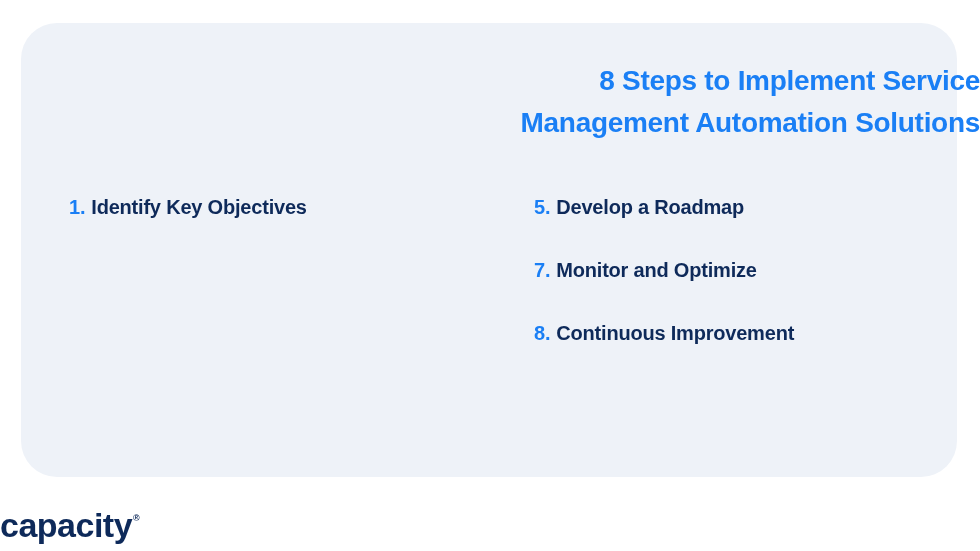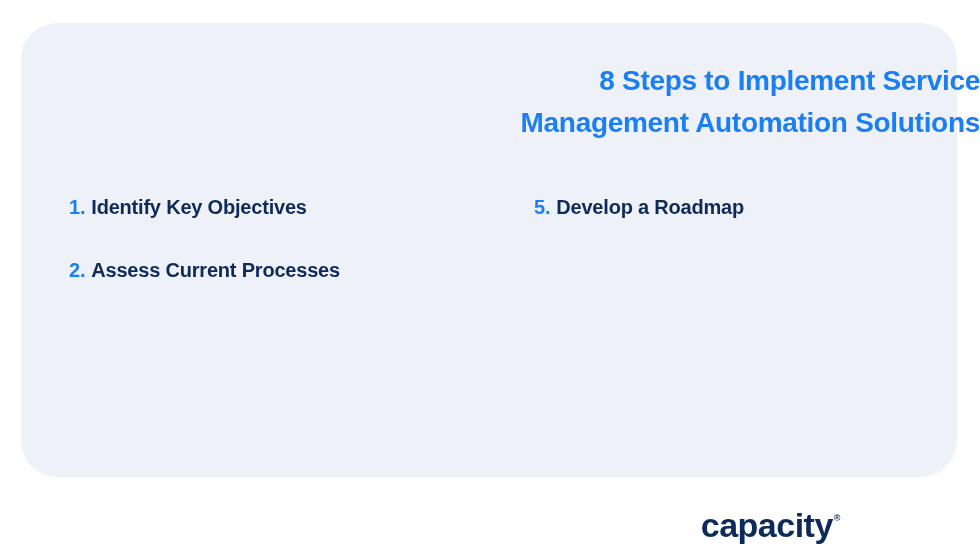--- a/index.html
+++ b/index.html
@@ -18,38 +18,39 @@
   }
   .col { position: absolute; top: 187px; }
   .col.left { left: 69px; }
   .col.right { left: 534px; }
   .item {
     height: 63px; font-size: 20px; font-weight: bold; color: #0e2a5a;
     line-height: 40px; white-space: nowrap; letter-spacing: -0.2px;
   }
   .num { color: #1a7ff5; margin-right: 6px; }
   .logo {
-    position: absolute; left: 0; top: 496px; width: 840px; text-align: right;
+    position: absolute; left: 0; top: 496px; width: 840px; text-align: left;
     color: #0e2a5a; font-weight: bold; font-size: 34px; line-height: 44px;
     letter-spacing: -0.5px;
   }
   .reg { font-size: 9px; vertical-align: 16px; margin-left: 1px; }
 </style>
 </head>
 <body>
 
 <div class="card"></div>
 
 <div class="title">
   <div>8 Steps to Implement Service</div>
   <div>Management Automation Solutions</div>
 </div>
 
 <div class="col left">
   <div class="item"><span class="num">1.</span><span>Identify Key Objectives</span></div>
-  <div class="item"><span class="num">2.</span><span>Assess Current Processes</span></div>
 </div>
 
 <div class="col right">
   <div class="item"><span class="num">5.</span><span>Develop a Roadmap</span></div>
+  <div class="item"><span class="num">7.</span><span>Monitor and Optimize</span></div>
+  <div class="item"><span class="num">8.</span><span>Continuous Improvement</span></div>
 </div>
 
 <div class="logo"><span>capacity</span><span class="reg">®</span></div>
 
 </body></html>

